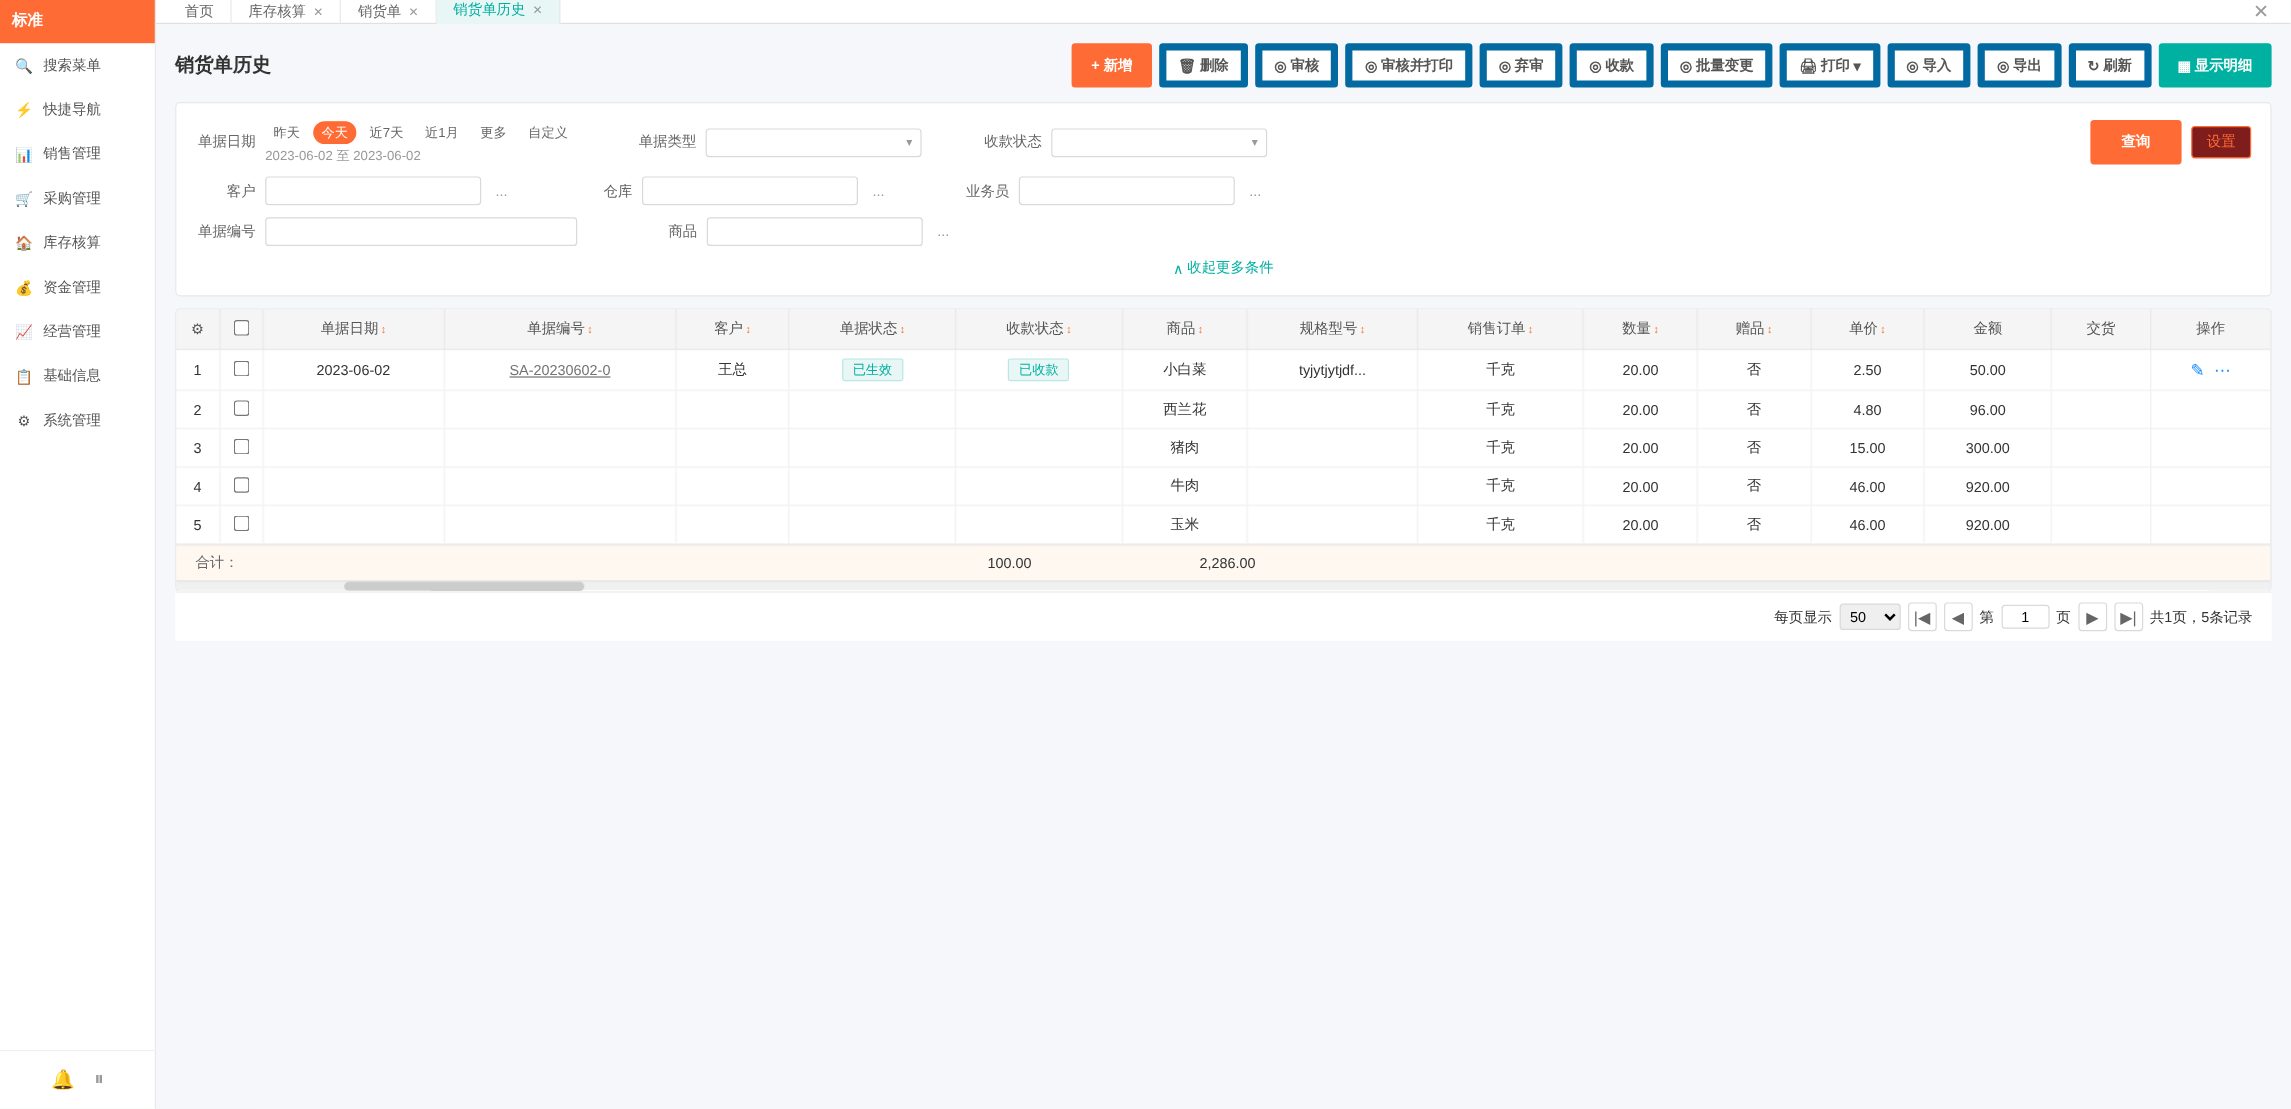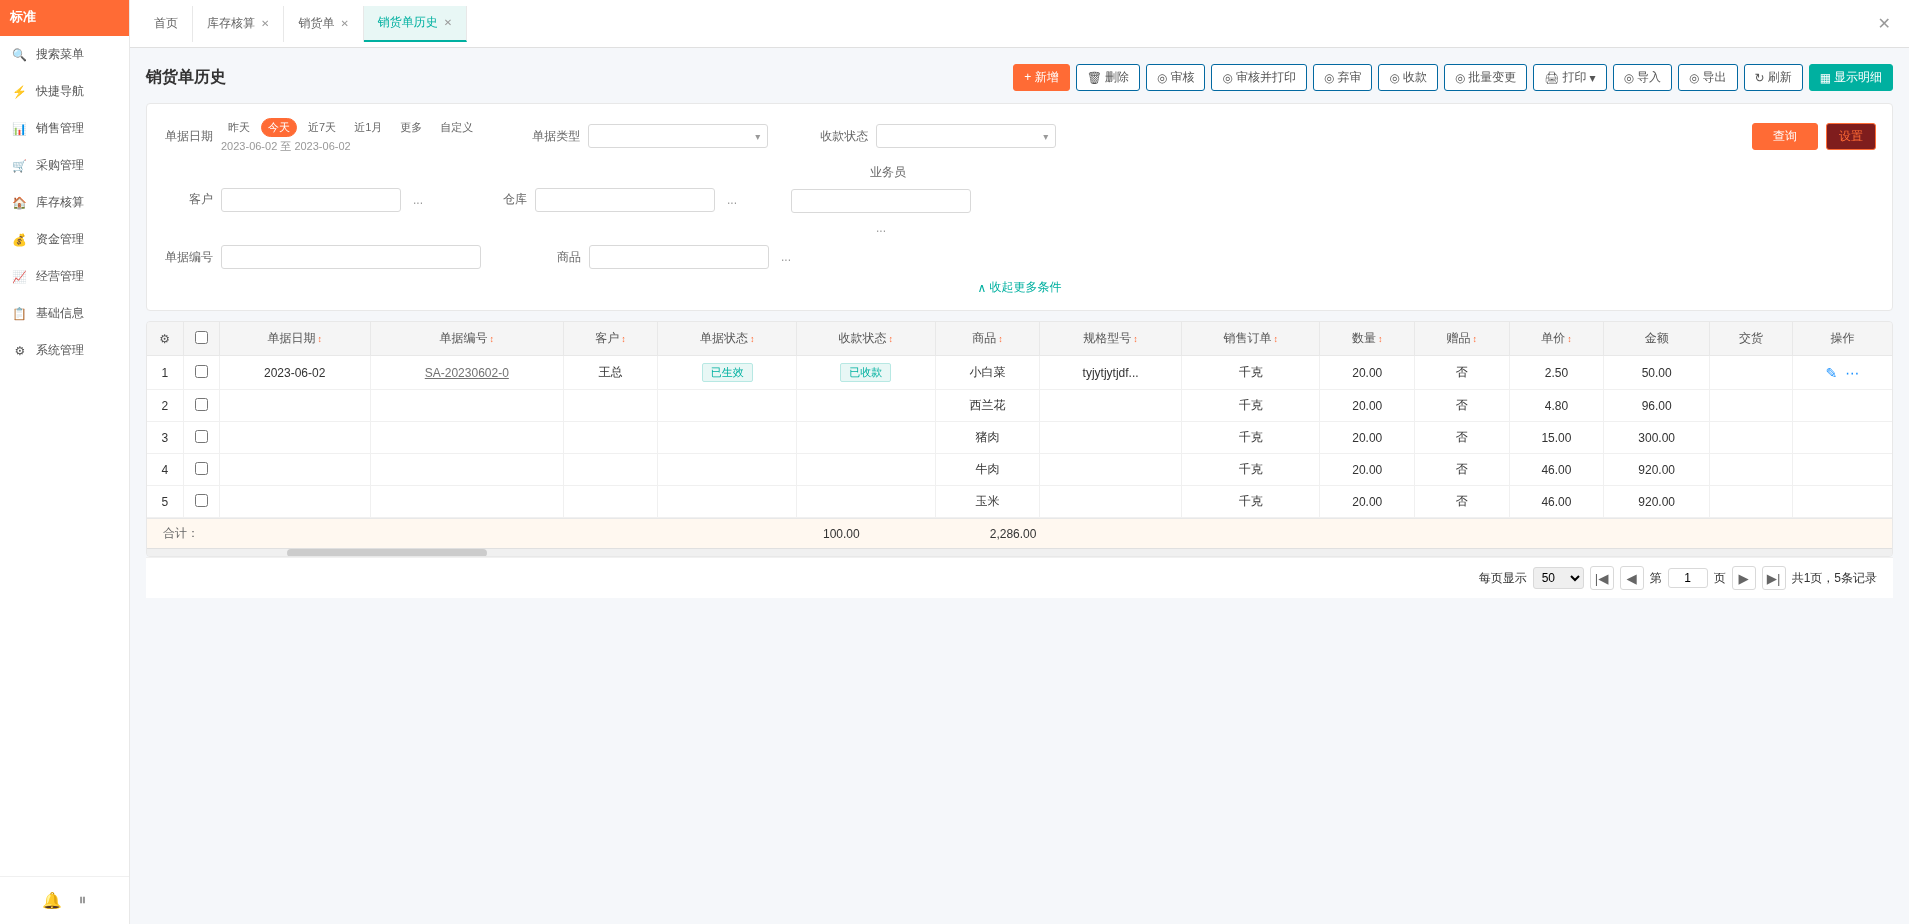--- a/index.html
+++ b/index.html
@@ -9,35 +9,35 @@
     .sidebar { width: 130px; background: #fff; border-right: 1px solid #e8e8e8; display: flex; flex-direction: column; height: 100%; flex-shrink: 0; }
     .sidebar-logo { background: #ff6b35; color: #fff; padding: 8px 10px; font-size: 13px; font-weight: bold; height: 36px; display: flex; align-items: flex-start; }
     .sidebar-item { display: flex; align-items: center; padding: 10px 12px; cursor: pointer; color: #555; gap: 8px; font-size: 12px; }
     .sidebar-icon { width: 16px; height: 16px; display: inline-flex; align-items: center; justify-content: center; flex-shrink: 0; }
     .sidebar-bottom { margin-top: auto; padding: 10px 0; border-top: 1px solid #f0f0f0; }
 
     
     .main { flex: 1; display: flex; flex-direction: column; overflow: hidden; }
 
     
-    .tab-bar { background: #fff; border-bottom: 1px solid #e0e0e0; display: flex; align-items: center; padding: 0 10px; height: 48px; flex-shrink: 0; }
+    .tab-bar { background: #fff; border-bottom: 1px solid #e0e0e0; display: flex; align-items: center; padding: 0 10px; height: 20px; flex-shrink: 0; }
     .tab { display: flex; align-items: center; padding: 0 14px; height: 36px; cursor: pointer; color: #666; border-right: 1px solid #e8e8e8; font-size: 12px; gap: 6px; }
     .tab.active { background: #e8f7f5; color: #00b0a0; border-bottom: 2px solid #00b0a0; }
     .tab-close { font-size: 10px; color: #999; cursor: pointer; }
     .tab-spacer { flex: 1; }
     .tab-bar-close { font-size: 16px; color: #999; cursor: pointer; padding: 0 8px; }
 
     
     .content { flex: 1; overflow: auto; padding: 16px; background: #f5f7fa; }
 
     
     .page-header { display: flex; align-items: center; justify-content: space-between; margin-bottom: 12px; }
     .page-title { font-size: 16px; font-weight: bold; color: #333; }
     .toolbar { display: flex; align-items: center; gap: 6px; flex-wrap: wrap; }
-    .btn { display: inline-flex; align-items: center; gap: 3px; padding: 4px 10px; border-radius: 3px; cursor: pointer; font-size: 12px; border: 1px solid #0369a1; background: #fff; color: #555; }
+    .btn { display: inline-flex; align-items: center; gap: 3px; padding: 4px 10px; border-radius: 3px; cursor: pointer; font-size: 12px; border: 6px solid #0369a1; background: #fff; color: #555; font-weight: bold; }
     .btn-primary { background: #ff6b35; color: #fff; border-color: #ff6b35; }
     .btn-teal { background: #00b0a0; color: #fff; border-color: #00b0a0; }
 
     
     .filter-section { background: #fff; border-radius: 4px; padding: 14px 16px; margin-bottom: 10px; border: 1px solid #e8e8e8; }
     .filter-row { display: flex; align-items: center; margin-bottom: 10px; gap: 20px; flex-wrap: wrap; }
     .filter-row:last-child { margin-bottom: 0; }
     .filter-item { display: flex; align-items: center; gap: 8px; }
     .filter-label { color: #666; font-size: 12px; white-space: nowrap; min-width: 50px; text-align: right; }
     .filter-input { border: 1px solid #d9d9d9; border-radius: 3px; padding: 4px 8px; font-size: 12px; width: 180px; color: #333; }
@@ -63,21 +63,21 @@
     tbody td:last-child { border-right: none; }
     .status-badge { display: inline-block; padding: 1px 8px; border-radius: 2px; font-size: 11px; }
     .status-active { background: #e8f7f5; color: #00b0a0; border: 1px solid #b7e8e3; }
     .status-paid { background: #e8f7f5; color: #00b0a0; border: 1px solid #b7e8e3; }
     .sort-icon { color: #ff6b35; font-size: 9px; }
     .link-text { color: #737373; cursor: pointer; text-decoration: underline; }
 
     
     .table-footer { background: #fff8f0; border-top: 1px solid #e8e8e8; padding: 6px 16px; display: flex; align-items: center; }
     .footer-label { color: #666; font-size: 12px; min-width: 60px; }
-    .footer-values { display: flex; gap: 30px; flex: 1; font-size: 12px; text-align: right; }
+    .footer-values { display: flex; gap: 40px; flex: 1; font-size: 12px; text-align: right; }
 
     
     .pagination { display: flex; align-items: center; justify-content: flex-end; padding: 8px 16px; background: #fff; border-top: 1px solid #f0f0f0; gap: 6px; font-size: 12px; }
     .page-btn { display: inline-flex; align-items: center; justify-content: center; width: 24px; height: 24px; border: 1px solid #d9d9d9; border-radius: 3px; cursor: pointer; color: #666; background: #fff; }
     .page-input { width: 40px; border: 1px solid #d9d9d9; border-radius: 3px; padding: 2px 4px; text-align: center; font-size: 12px; }
     .per-page-select { border: 1px solid #d9d9d9; border-radius: 3px; padding: 2px 4px; font-size: 12px; }
 
     .settings-btn { background: #7f1d1d; border: 1px solid #ff6b35; color: #ff6b35; padding: 4px 12px; border-radius: 3px; cursor: pointer; font-size: 12px; }
 
     .col-sort { display: flex; align-items: center; justify-content: center; gap: 2px; }
@@ -262,21 +262,21 @@
         <div class="filter-item">
           <span class="filter-label">客户</span>
           <input class="filter-input" type="text" style="">
           <span class="ellipsis-btn">...</span>
         </div>
         <div class="filter-item" style="margin-left:30px;">
           <span class="filter-label">仓库</span>
           <input class="filter-input" type="text" style="">
           <span class="ellipsis-btn">...</span>
         </div>
-        <div class="filter-item" style="margin-left:30px;flex-direction:column;">
+        <div class="filter-item" style="margin-left:30px;">
           <span class="filter-label">业务员</span>
           <input class="filter-input" type="text" style="">
           <span class="ellipsis-btn">...</span>
         </div>
       </div>
 
       <div class="filter-row">
         <div class="filter-item">
           <span class="filter-label">单据编号</span>
           <input class="filter-input filter-input-wide" type="text" style="">

